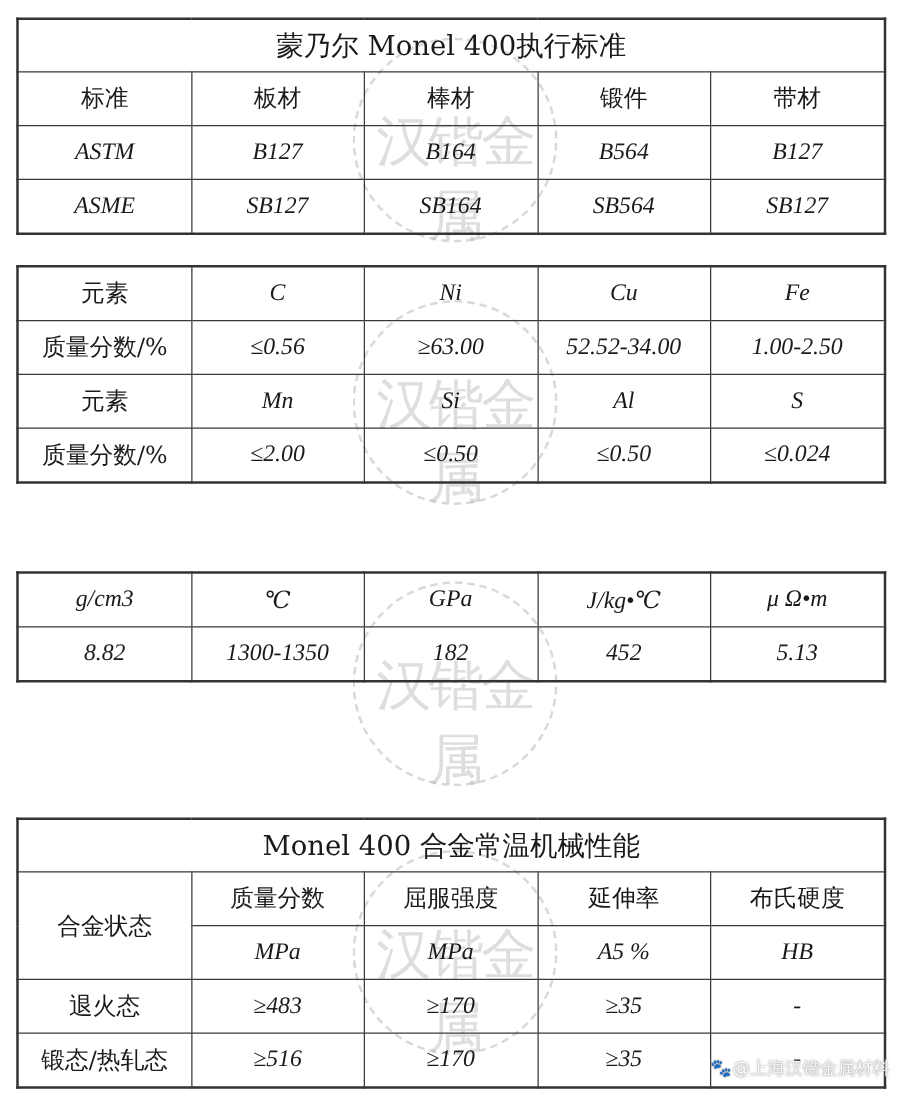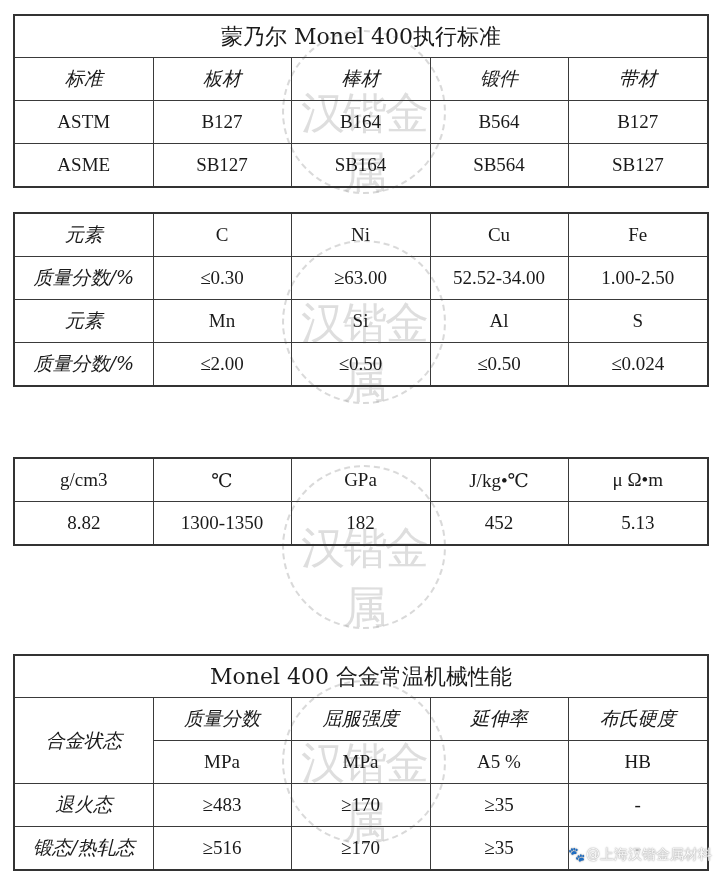--- a/index.html
+++ b/index.html
@@ -35,25 +35,25 @@
       height: 42px;
       white-space: nowrap;
       overflow: hidden;
     }
     table.spec td.title {
       font-size: 22px;
       height: 41px;
     }
     table.spec td.cjk {
       font-size: 19px;
-      font-style: italic;
     }
     table.spec td.latin {
       font-family: "Liberation Serif", "DejaVu Serif", serif;
       font-size: 19px;
+      font-style: italic;
     }
     #t1 { top: 14px; }
     #t2 { top: 212px; }
     #t3 { top: 457px; }
     #t4 { top: 654px; }
 
     .wm-stamp {
       position: absolute;
       left: 282px;
       width: 160px;
@@ -150,21 +150,21 @@
   <tbody>
   <tr>
     <td class="cjk">元素</td>
     <td class="latin">C</td>
     <td class="latin">Ni</td>
     <td class="latin">Cu</td>
     <td class="latin">Fe</td>
   </tr>
   <tr>
     <td class="cjk">质量分数/%</td>
-    <td class="latin">≤0.30</td>
+    <td class="latin">≤0.56</td>
     <td class="latin">≥63.00</td>
     <td class="latin">52.52-34.00</td>
     <td class="latin">1.00-2.50</td>
   </tr>
   <tr>
     <td class="cjk">元素</td>
     <td class="latin">Mn</td>
     <td class="latin">Si</td>
     <td class="latin">Al</td>
     <td class="latin">S</td>

